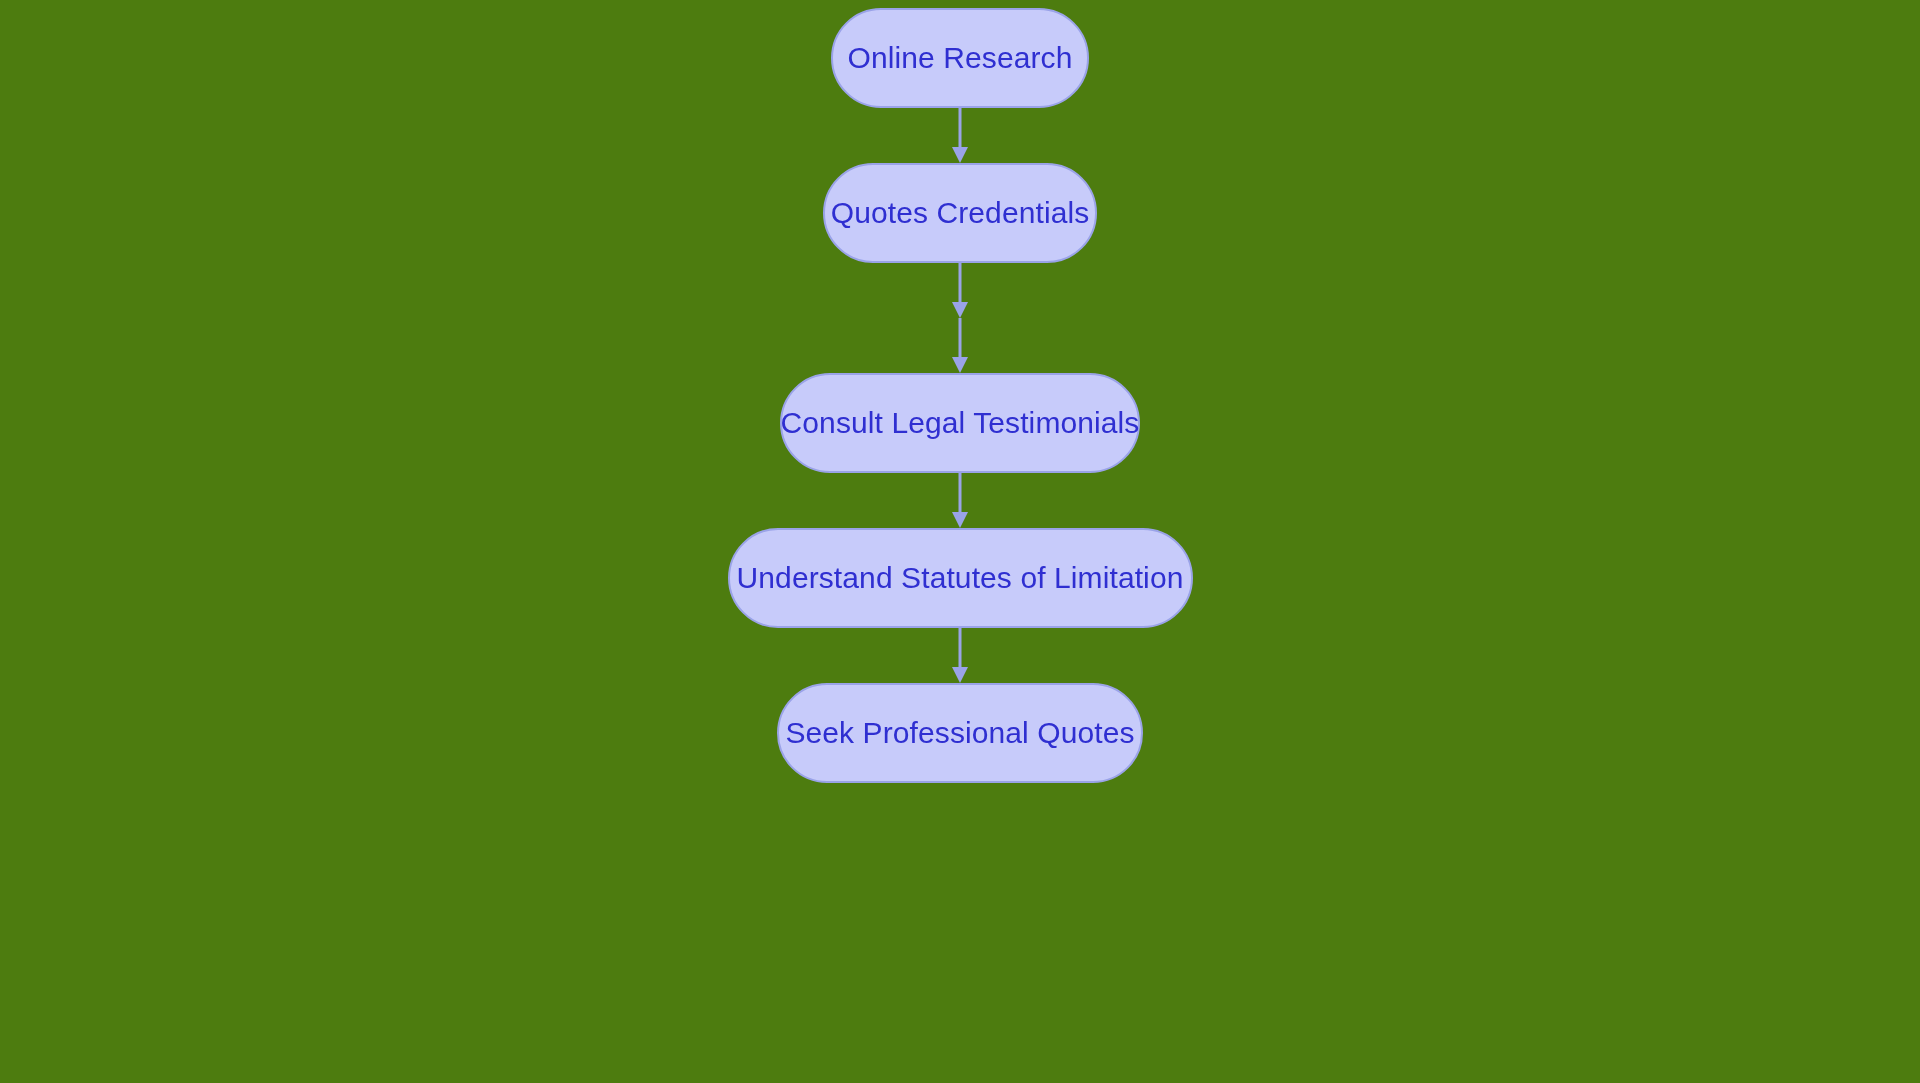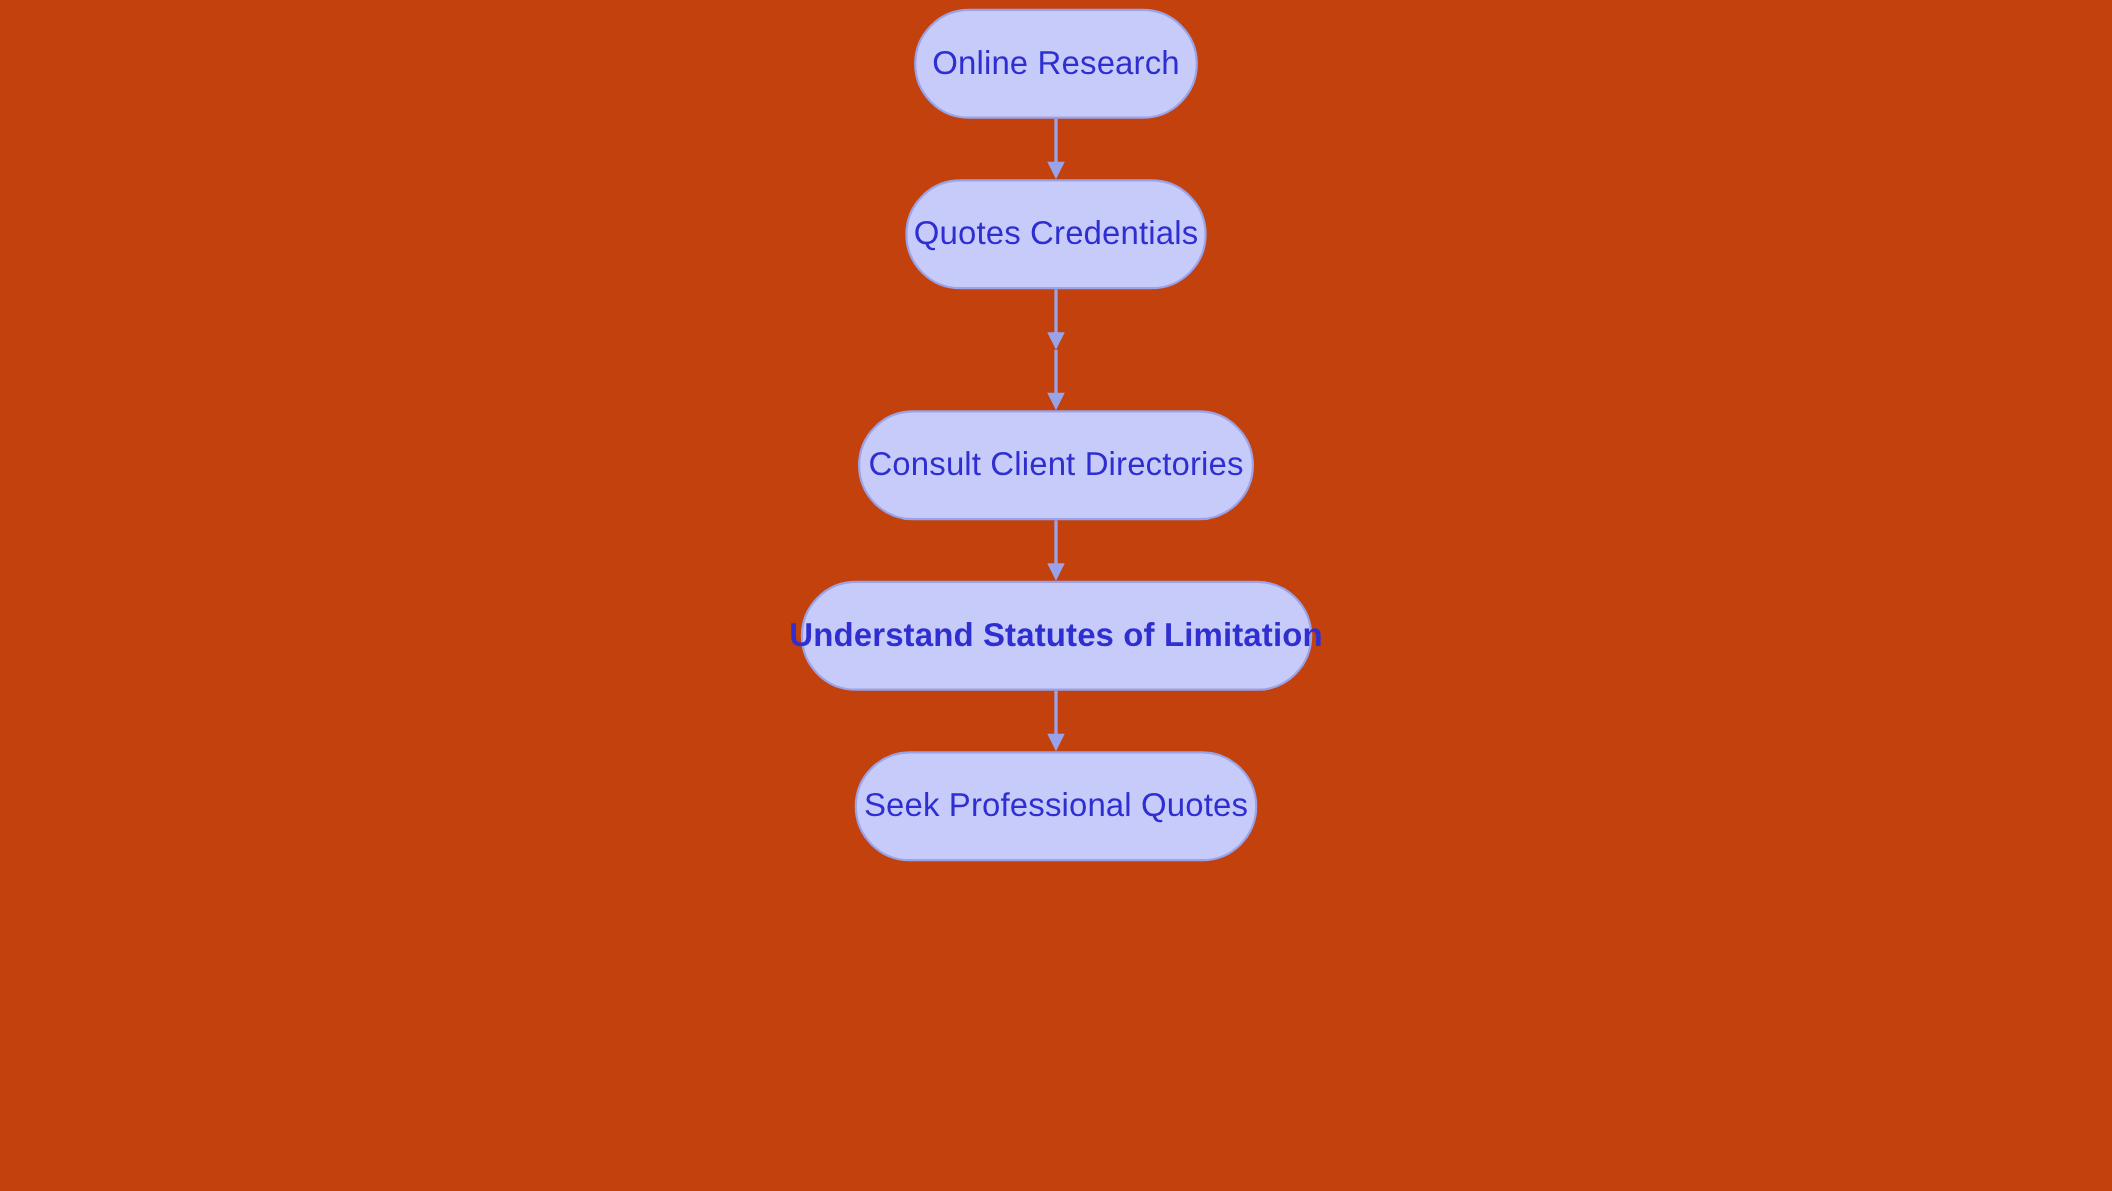--- a/index.html
+++ b/index.html
@@ -11,21 +11,21 @@
     width: 1920px;
     height: 1083px;
     overflow: hidden;
     font-family: "Liberation Sans", sans-serif;
   }
 
   #flowchart-canvas {
     position: relative;
     width: 1920px;
     height: 1083px;
-    background: #c2410c;
+    background: #4d7c0f;
   }
 
   .flow-column {
     position: absolute;
     left: 0;
     top: 0;
     width: 1920px;
     height: 1083px;
     display: flex;
     flex-direction: column;
@@ -109,29 +109,29 @@
       <span class="arrowhead"></span>
     </div>
 
 
     <div class="connector">
       <span class="stem"></span>
       <span class="arrowhead"></span>
     </div>
 
     <div class="node" style="width:360px;">
-      <span class="node-label">Consult Client Directories</span>
+      <span class="node-label">Consult Legal Testimonials</span>
     </div>
 
     <div class="connector">
       <span class="stem"></span>
       <span class="arrowhead"></span>
     </div>
 
-    <div class="node" style="width:465px;font-weight:bold;">
+    <div class="node" style="width:465px;">
       <span class="node-label">Understand Statutes of Limitation</span>
     </div>
 
     <div class="connector">
       <span class="stem"></span>
       <span class="arrowhead"></span>
     </div>
 
     <div class="node" style="width:366px;text-align:center;">
       <span class="node-label">Seek Professional Quotes</span>

